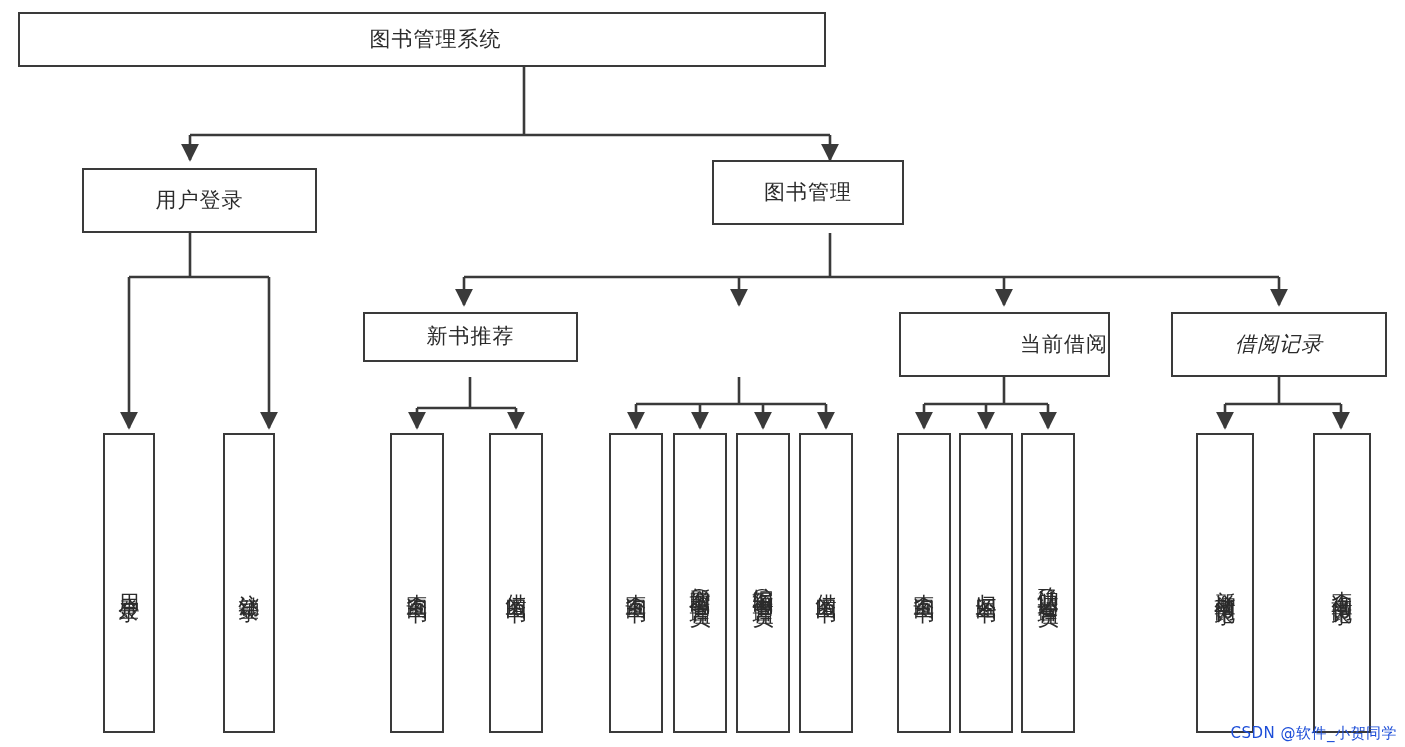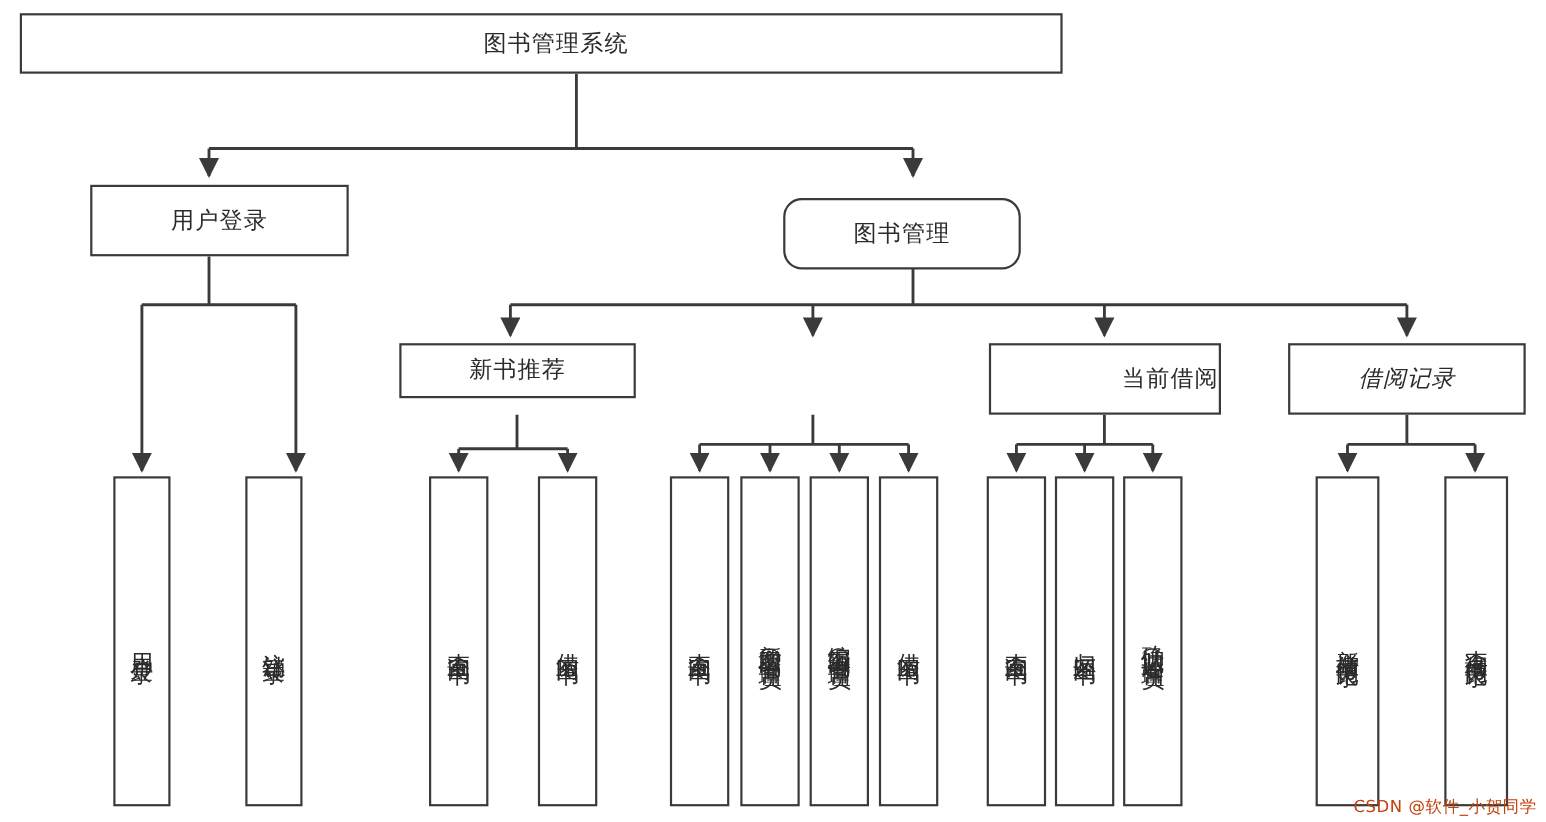--- a/index.html
+++ b/index.html
@@ -54,21 +54,21 @@
     letter-spacing: 3px;
     line-height: 1.05;
     white-space: nowrap;
     transform: translateY(0);
   }
   #watermark {
     position: absolute;
     right: 8px;
     bottom: 4px;
     font-size: 15px;
-    color: #c2410c;
+    color: #1d4ed8;
     letter-spacing: 0.5px;
     white-space: nowrap;
     margin-left: 39px;
   }
 </style>
 </head>
 <body>
 
 <div id="canvas">
 
@@ -115,28 +115,28 @@
       <path d="M 986 404 L 986 428" marker-end="url(#arrow)"></path>
       <path d="M 1048 404 L 1048 428" marker-end="url(#arrow)"></path>
 
       <path d="M 1279 377 L 1279 404"></path>
       <path d="M 1225 404 L 1341 404"></path>
       <path d="M 1225 404 L 1225 428" marker-end="url(#arrow)"></path>
       <path d="M 1341 404 L 1341 428" marker-end="url(#arrow)"></path>
     </g>
   </svg>
 
-  <div class="node h" style="left:18px; top:12px; width:948px; height:55px;padding-left:27px;">
+  <div class="node h" style="left:18px; top:12px; width:808px; height:55px;padding-left:27px;">
     <span class="label">图书管理系统</span>
   </div>
 
   <div class="node h" style="left:82px; top:168px; width:235px; height:65px;">
     <span class="label">用户登录</span>
   </div>
-  <div class="node h" style="left:712px; top:180px; width:216px; height:65px;border-radius:17px;">
+  <div class="node h" style="left:712px; top:160px; width:192px; height:65px;">
     <span class="label">图书管理</span>
   </div>
 
   <div class="node h" style="left:363px; top:312px; width:215px; height:50px;">
     <span class="label">新书推荐</span>
   </div>
   <div class="node h" style="left:899px; top:312px; width:211px; height:65px;justify-content:flex-end;">
     <span class="label">当前借阅</span>
   </div>
   <div class="node h" style="left:1171px; top:312px; width:216px; height:65px;font-style:italic;">

